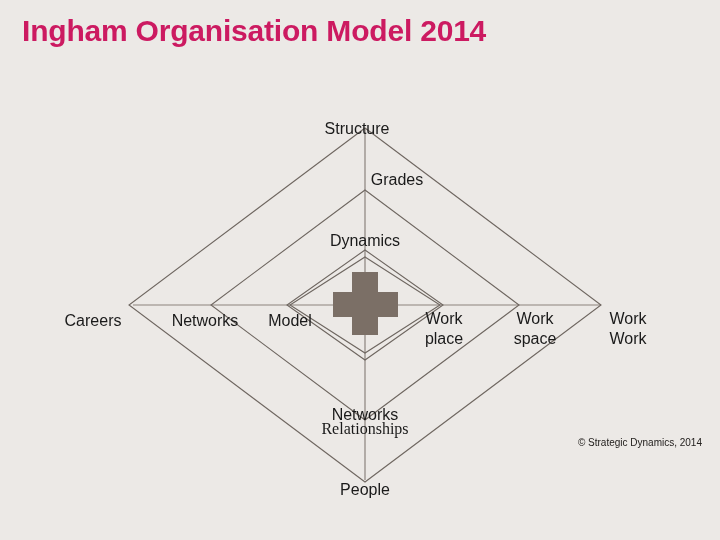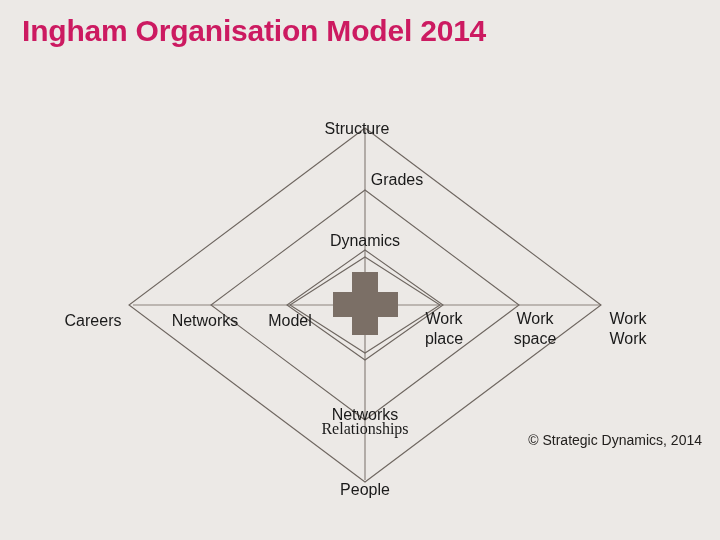--- a/index.html
+++ b/index.html
@@ -52,21 +52,21 @@
   }
   .lbl.two-line {
     line-height: 20px;
     white-space: normal;
     width: 70px;
   }
   #footer {
     position: absolute;
     right: 18px;
     bottom: 12px;
-    font-size: 14px;
+    font-size: 10px;
     color: #23201e;
     font-family: "Liberation Sans", sans-serif;
     white-space: nowrap;
   }
 </style>
 </head>
 <body>
 
 <div id="slide">
 

